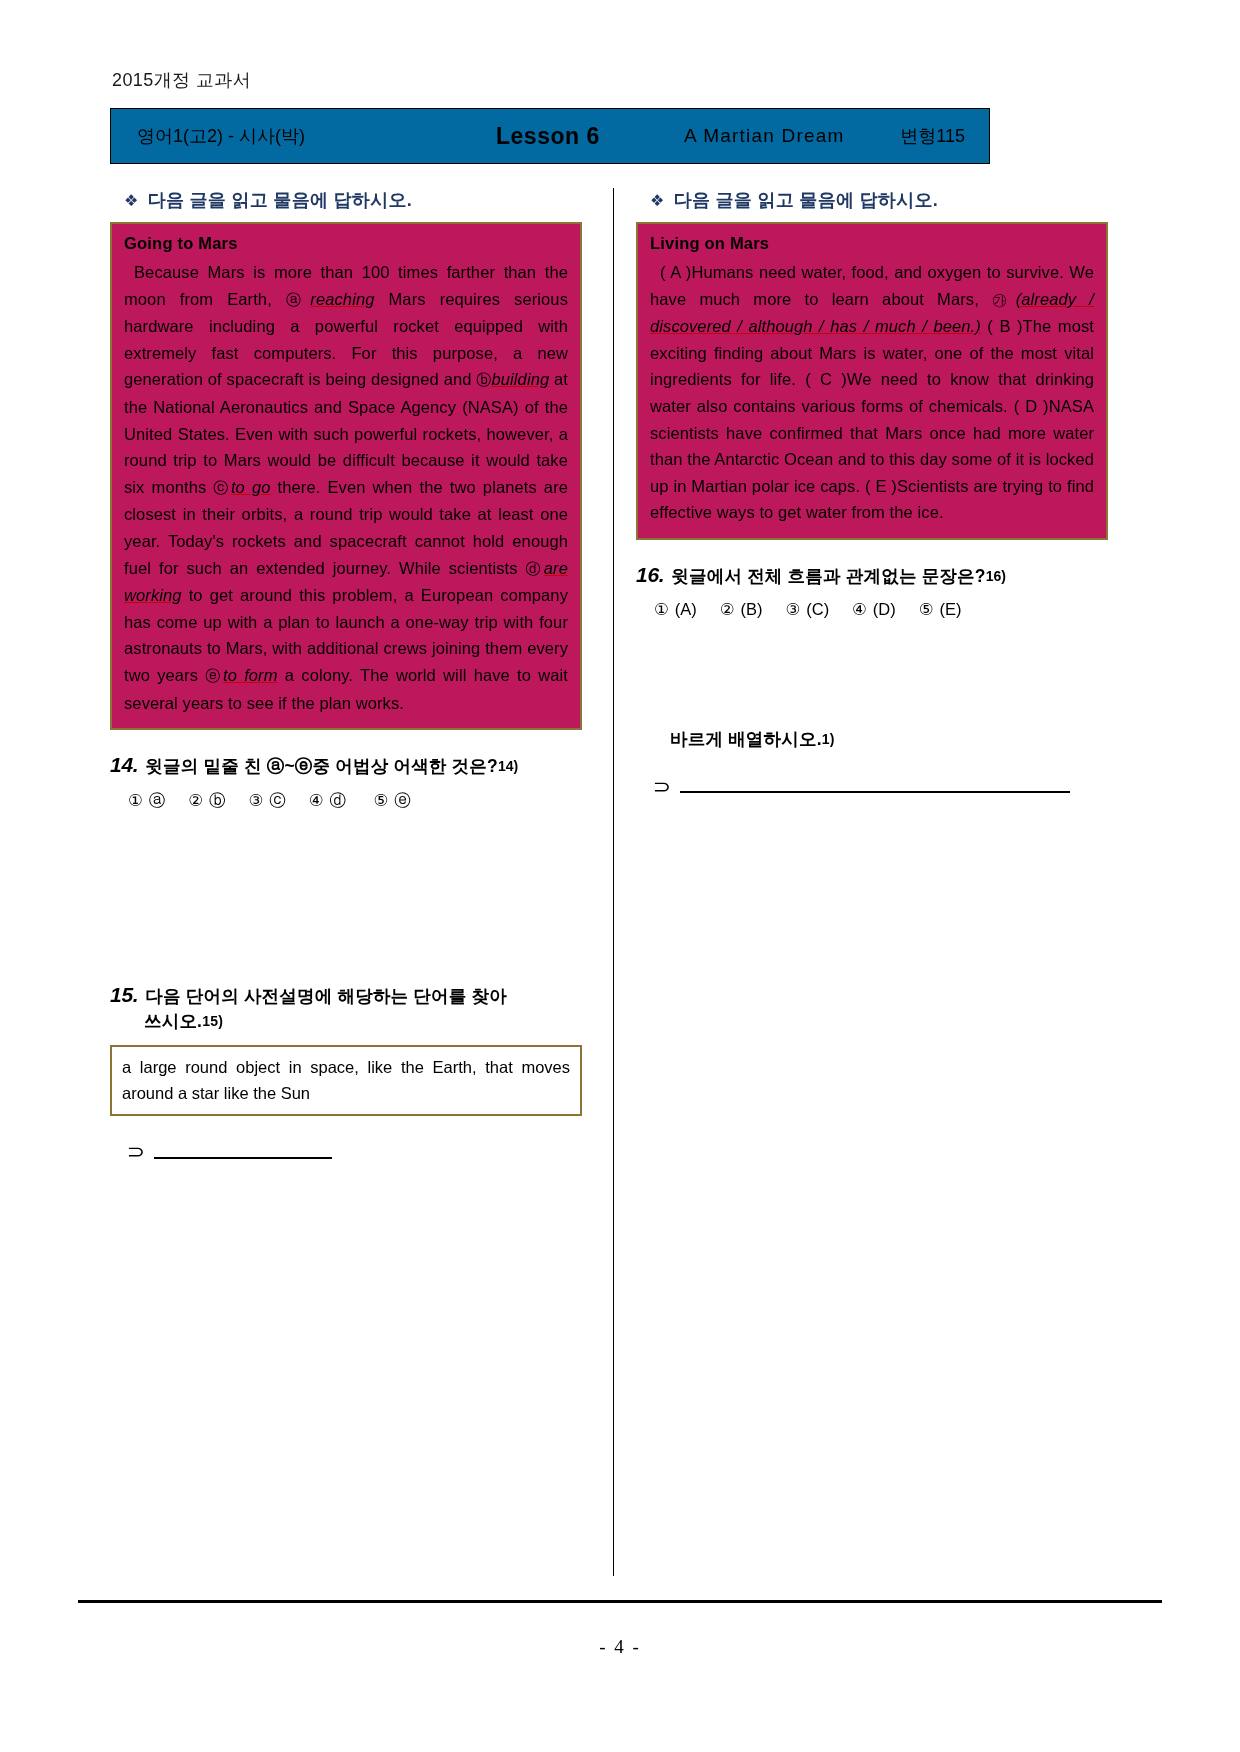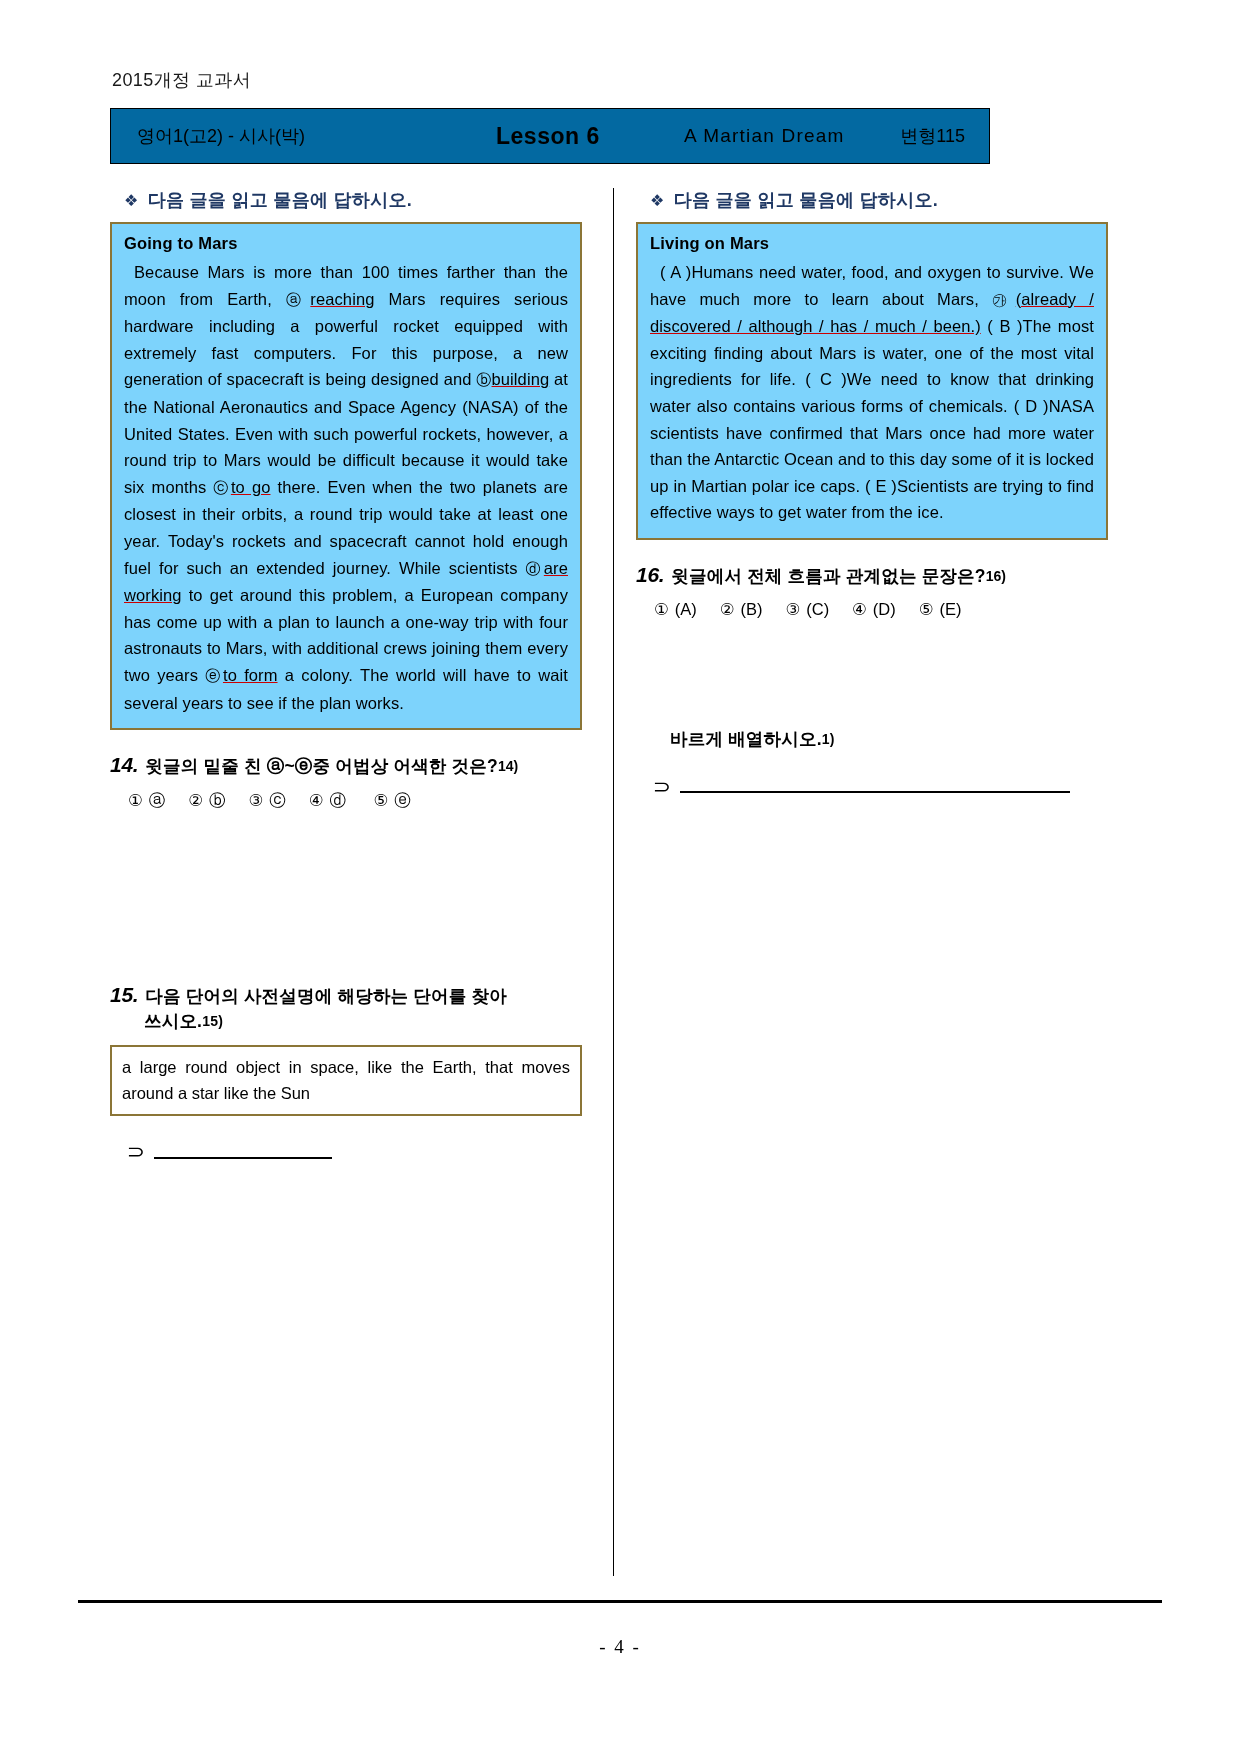--- a/index.html
+++ b/index.html
@@ -116,40 +116,41 @@
     margin-right: 9px;
     color: #1f3864;
     font-size: 16px;
   }
 
   
   .passage-box {
     border: 2px solid #8b7536;
     padding: 10px 12px 12px 12px;
     box-sizing: border-box;
-    background: #7dd3fc;
+    background: #be185d;
   }
   .passage-title {
     font-size: 16.5px;
     font-weight: bold;
     margin-bottom: 6px;
     letter-spacing: 0.2px;
   }
   .passage-body {
     font-size: 16.5px;
     line-height: 26.6px;
     text-align: justify;
     text-justify: inter-word;
     letter-spacing: 0.1px;
     text-indent: 10px;
   }
 
   .ul-red {
     text-decoration: underline;
     text-decoration-color: #cc0000;
+    font-style: italic;
     -webkit-text-decoration-color: #cc0000;
   }
   .circ { font-size: 15px; }
 
   
   .question {
     margin-top: 22px;
   }
   .q-head {
     font-size: 17.5px;

